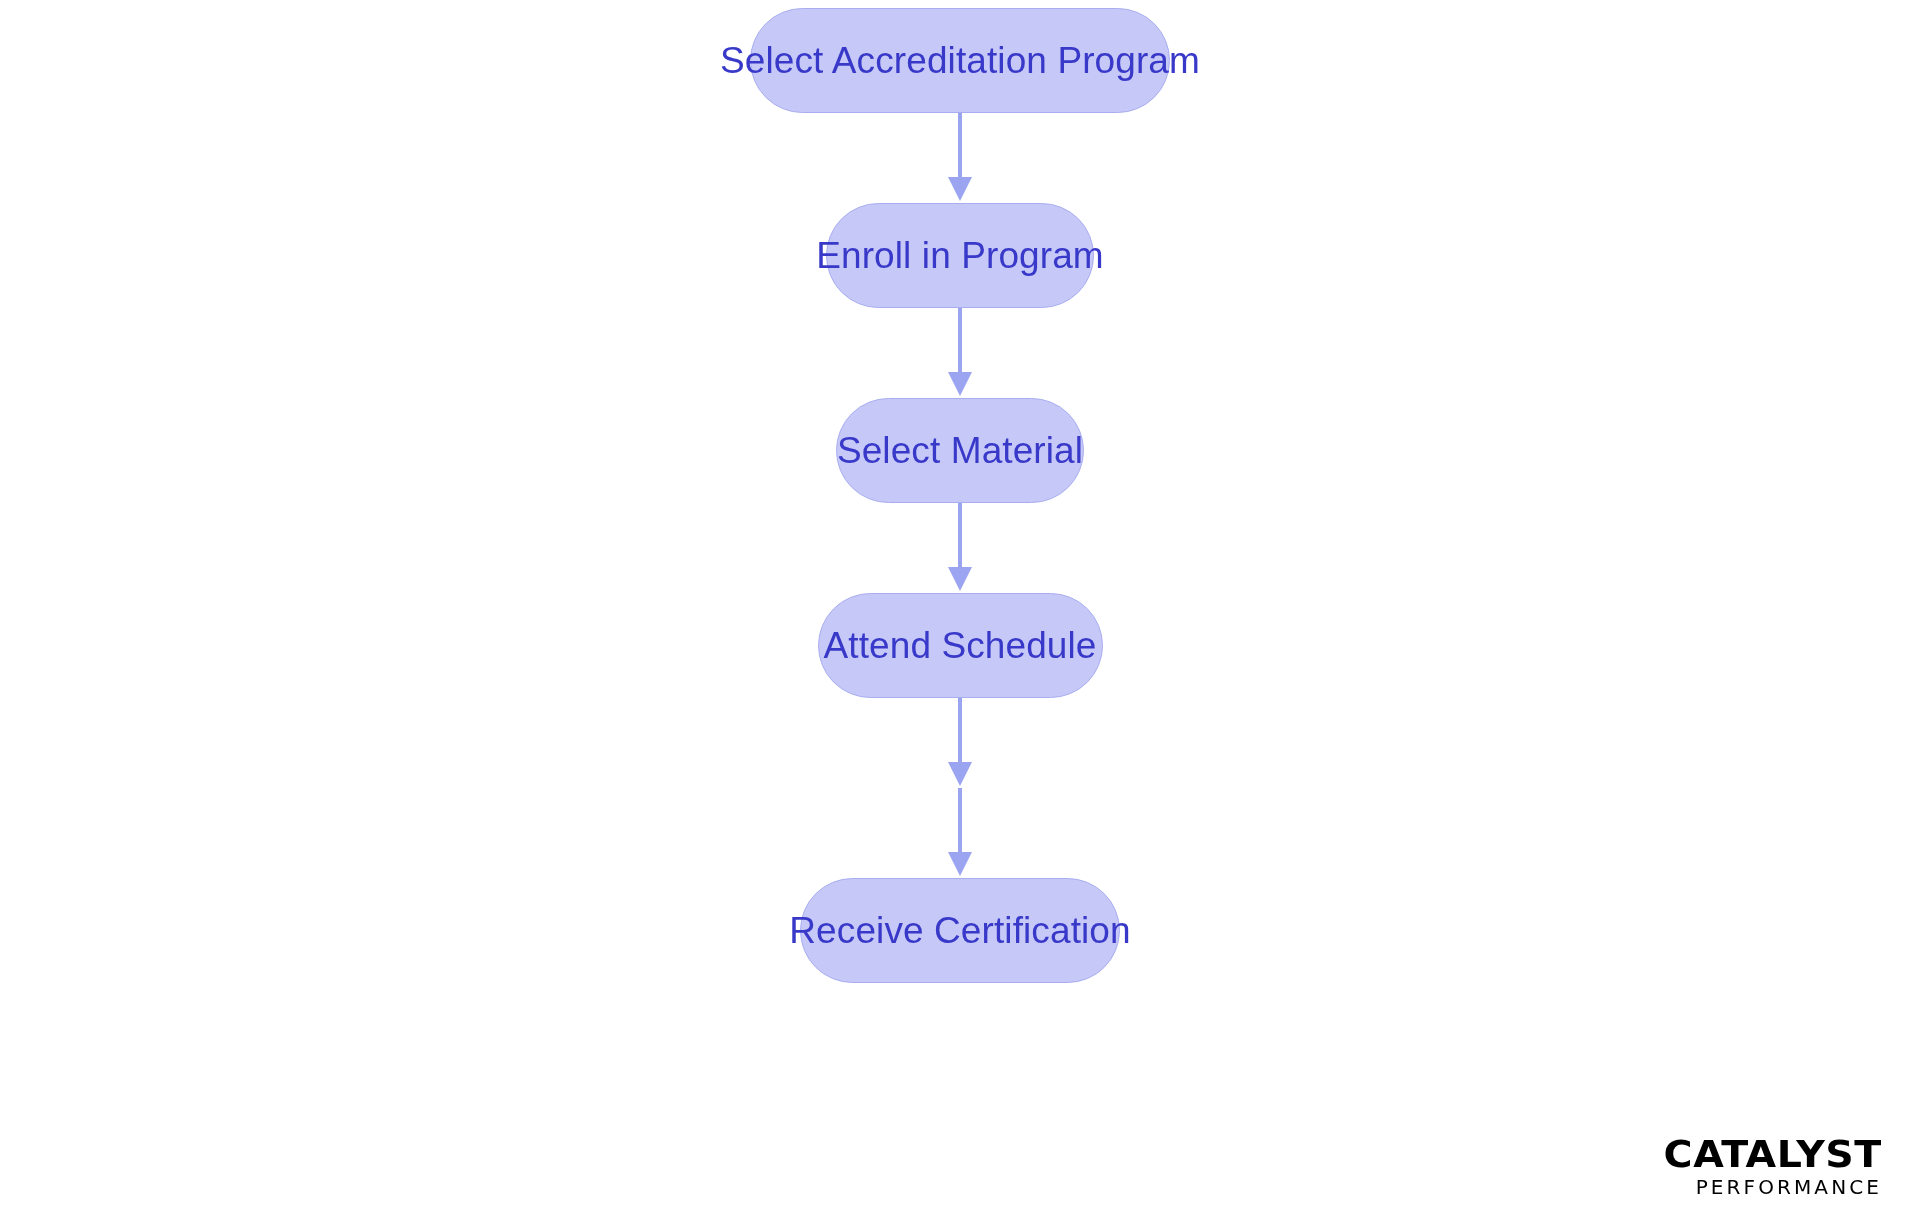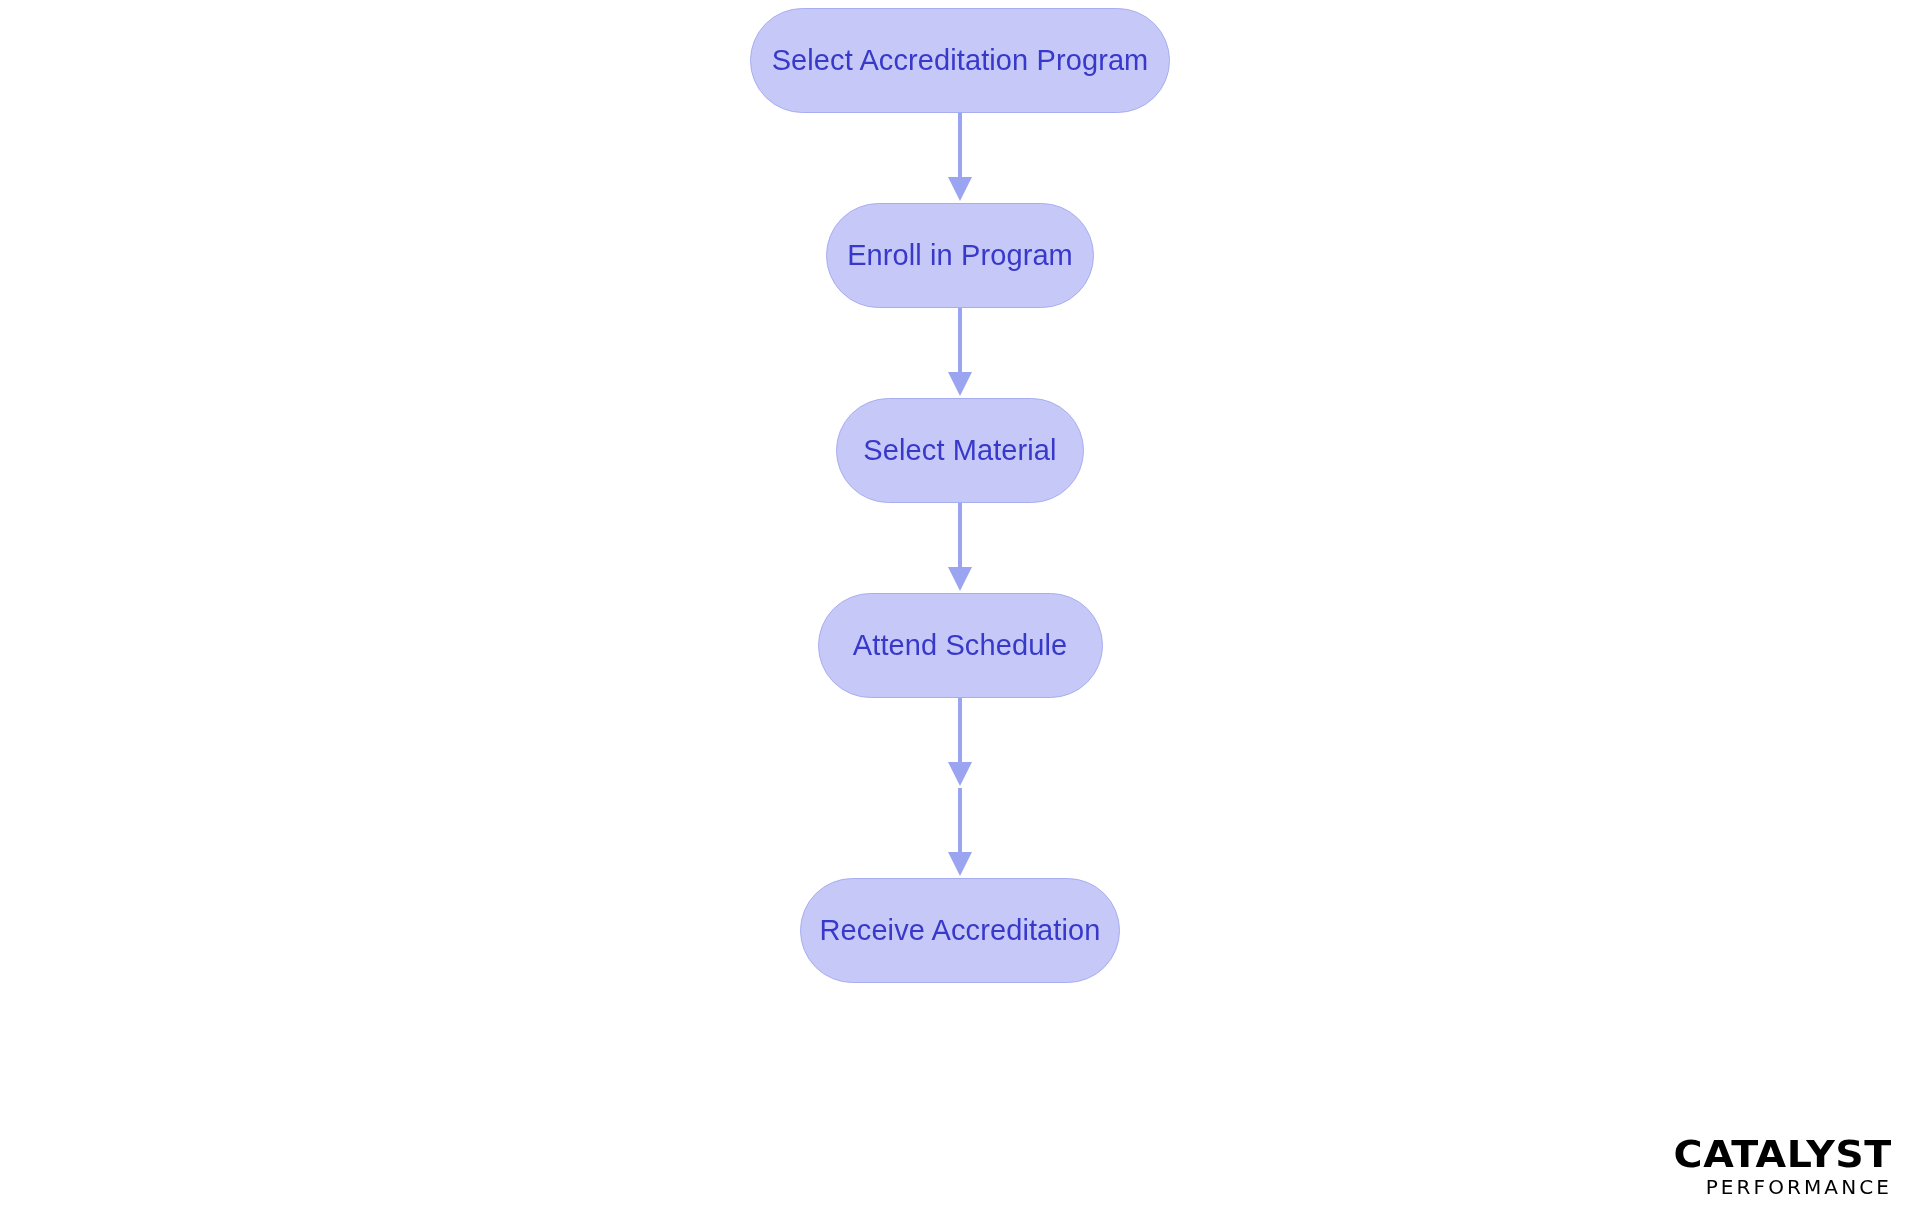--- a/index.html
+++ b/index.html
@@ -42,21 +42,21 @@
     border: 1.5px solid #a8adf0;
     border-radius: 54px;
     display: flex;
     align-items: center;
     justify-content: center;
     padding: 0 26px;
     flex: none;
   }
   .flow-node-label {
     color: #3838c9;
-    font-size: 29px;
+    font-size: 37px;
     font-weight: 400;
     letter-spacing: 0.1px;
     white-space: nowrap;
     line-height: 1;
   }
 
   .node-w-0 { width: 420px; }
   .node-w-1 { width: 268px; }
   .node-w-2 { width: 248px; }
   .node-w-3 { width: 285px; }
@@ -67,21 +67,21 @@
   .flow-connector {
     width: 26px;
     height: 90px;
     flex: none;
     display: block;
   }
 
   
   .brand-logo {
     position: absolute;
-    right: 28px;
+    right: 38px;
     bottom: 18px;
     text-align: right;
     line-height: 1;
     user-select: none;
   }
   .brand-primary {
     display: block;
     color: #000000;
     font-family: "DejaVu Sans", "Liberation Sans", sans-serif;
     font-size: 38px;
@@ -145,21 +145,21 @@
       <polygon points="13,88 1,64 25,64" fill="#9ba4f0"></polygon>
     </svg>
 
 
     <svg class="flow-connector" viewBox="0 0 26 90">
       <line x1="13" y1="0" x2="13" y2="72" stroke="#9ba4f0" stroke-width="4"></line>
       <polygon points="13,88 1,64 25,64" fill="#9ba4f0"></polygon>
     </svg>
 
     <div class="flow-node node-w-5">
-      <span class="flow-node-label">Receive Accreditation</span>
+      <span class="flow-node-label">Receive Certification</span>
     </div>
 
   </div>
 
   <div class="brand-logo">
     <span class="brand-primary">CATALYST</span>
     <span class="brand-secondary">PERFORMANCE</span>
   </div>
 
 </div>

